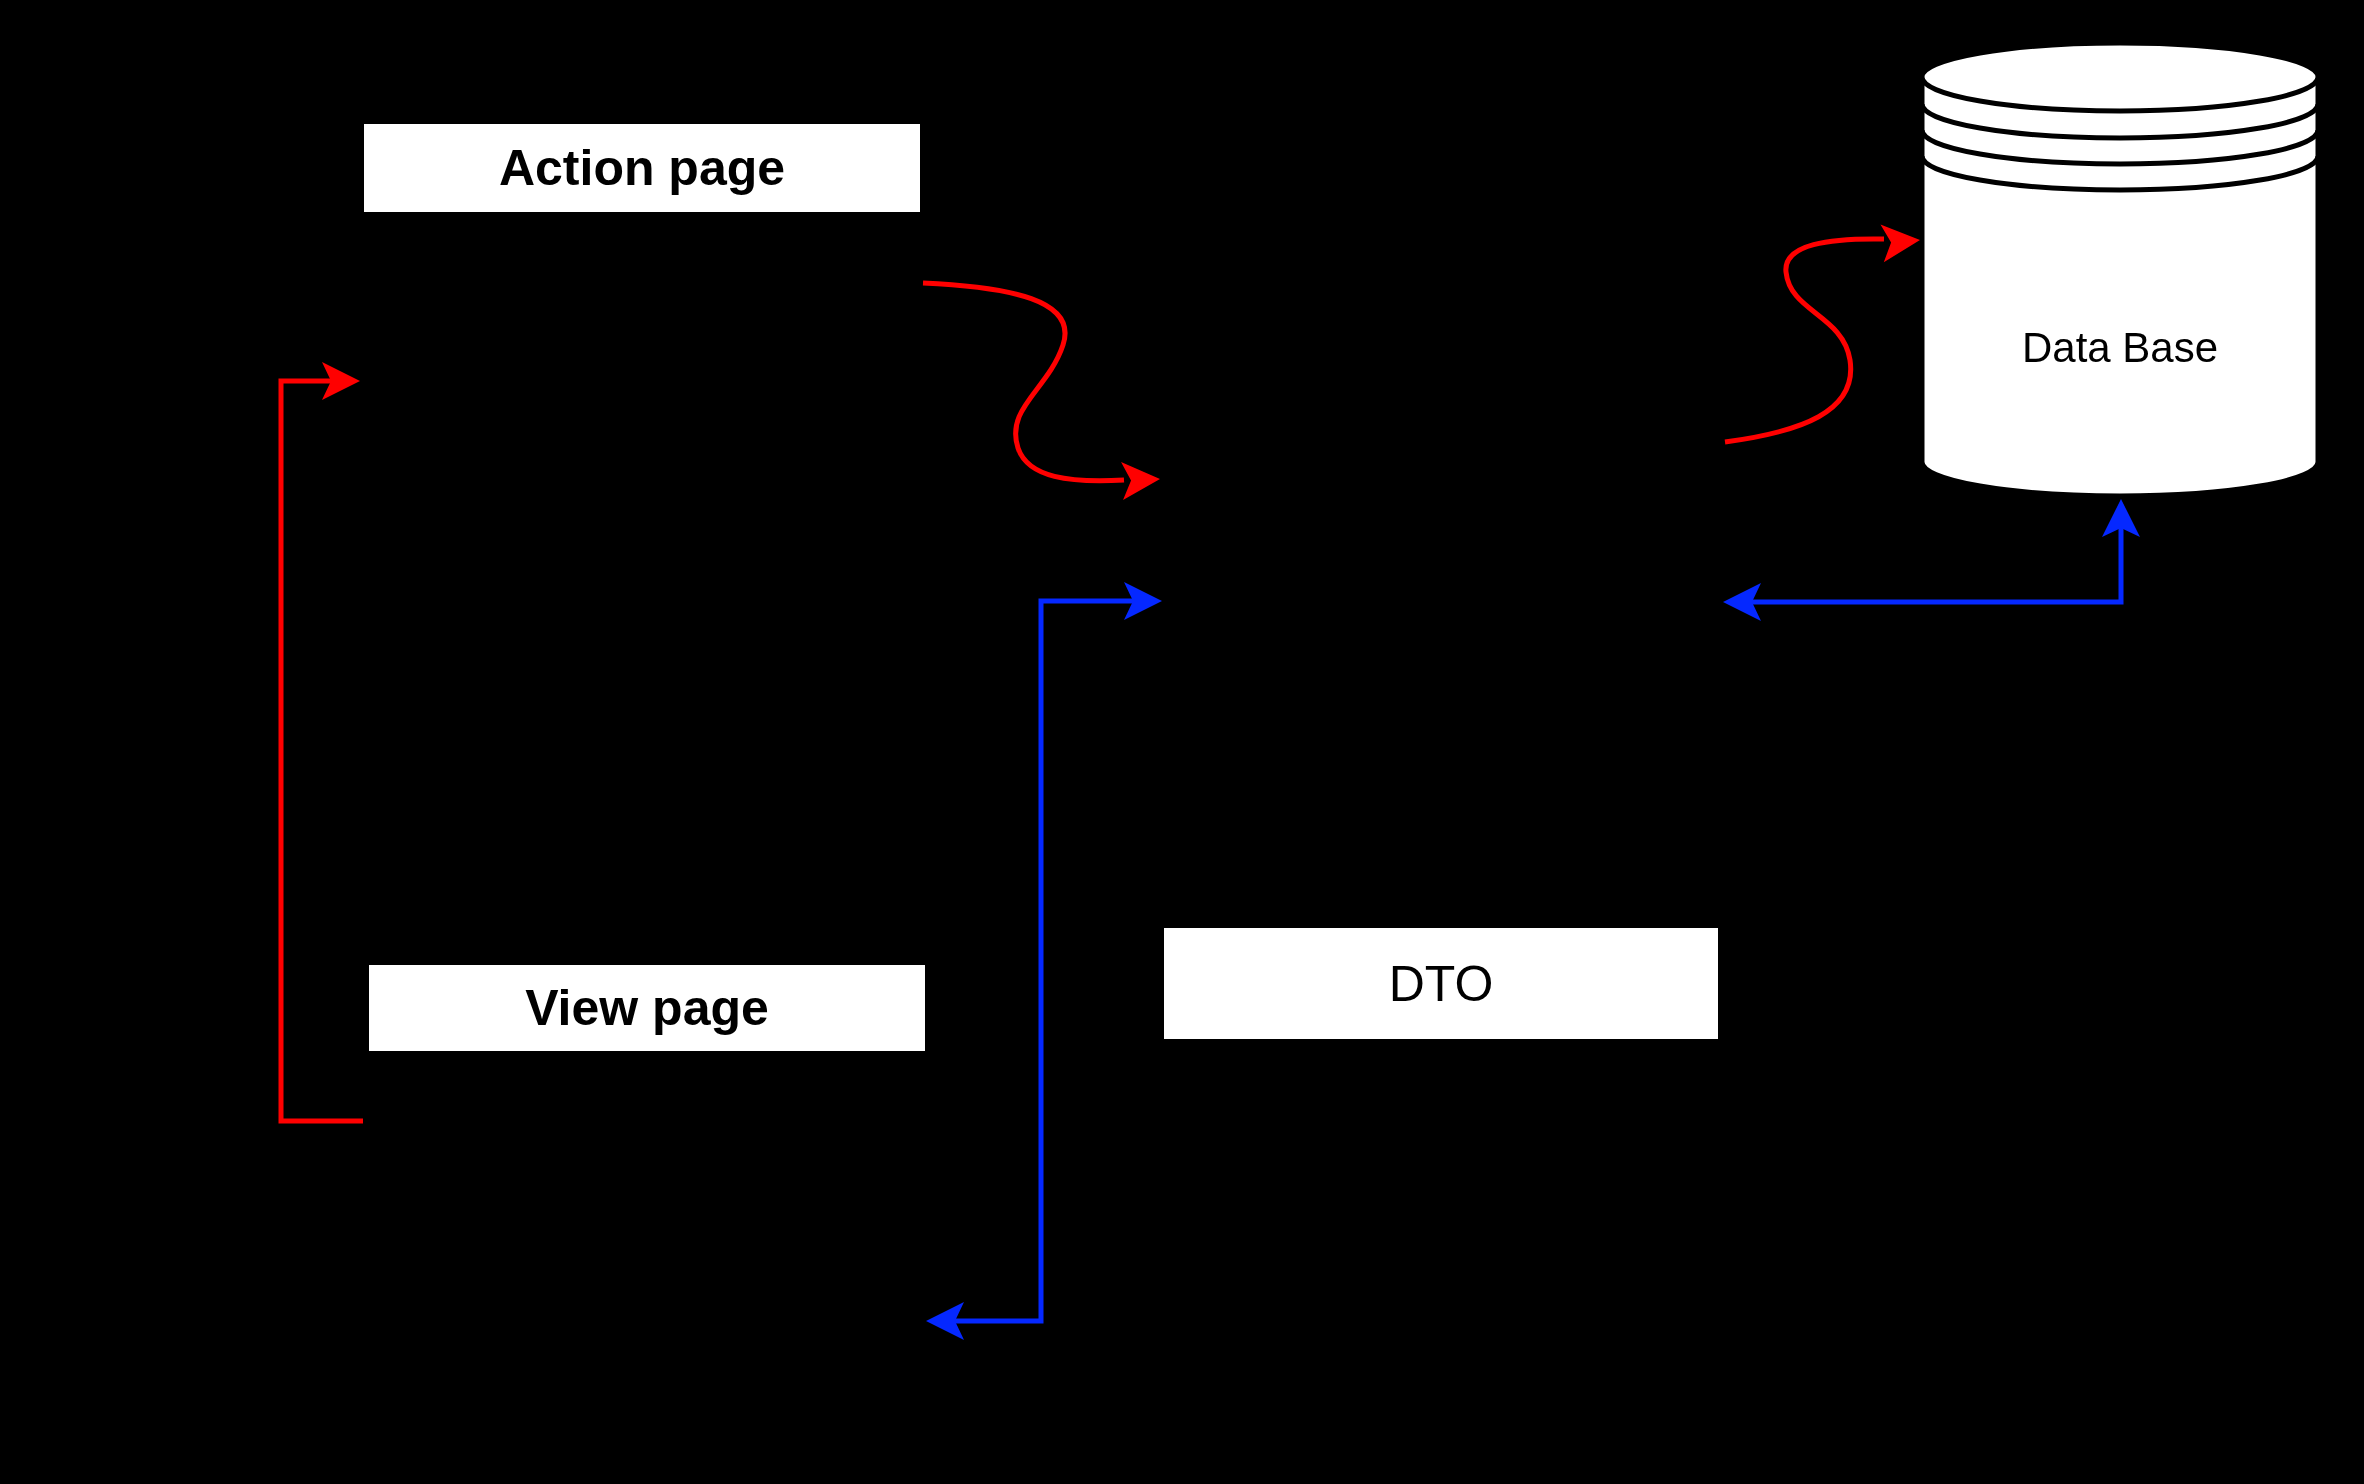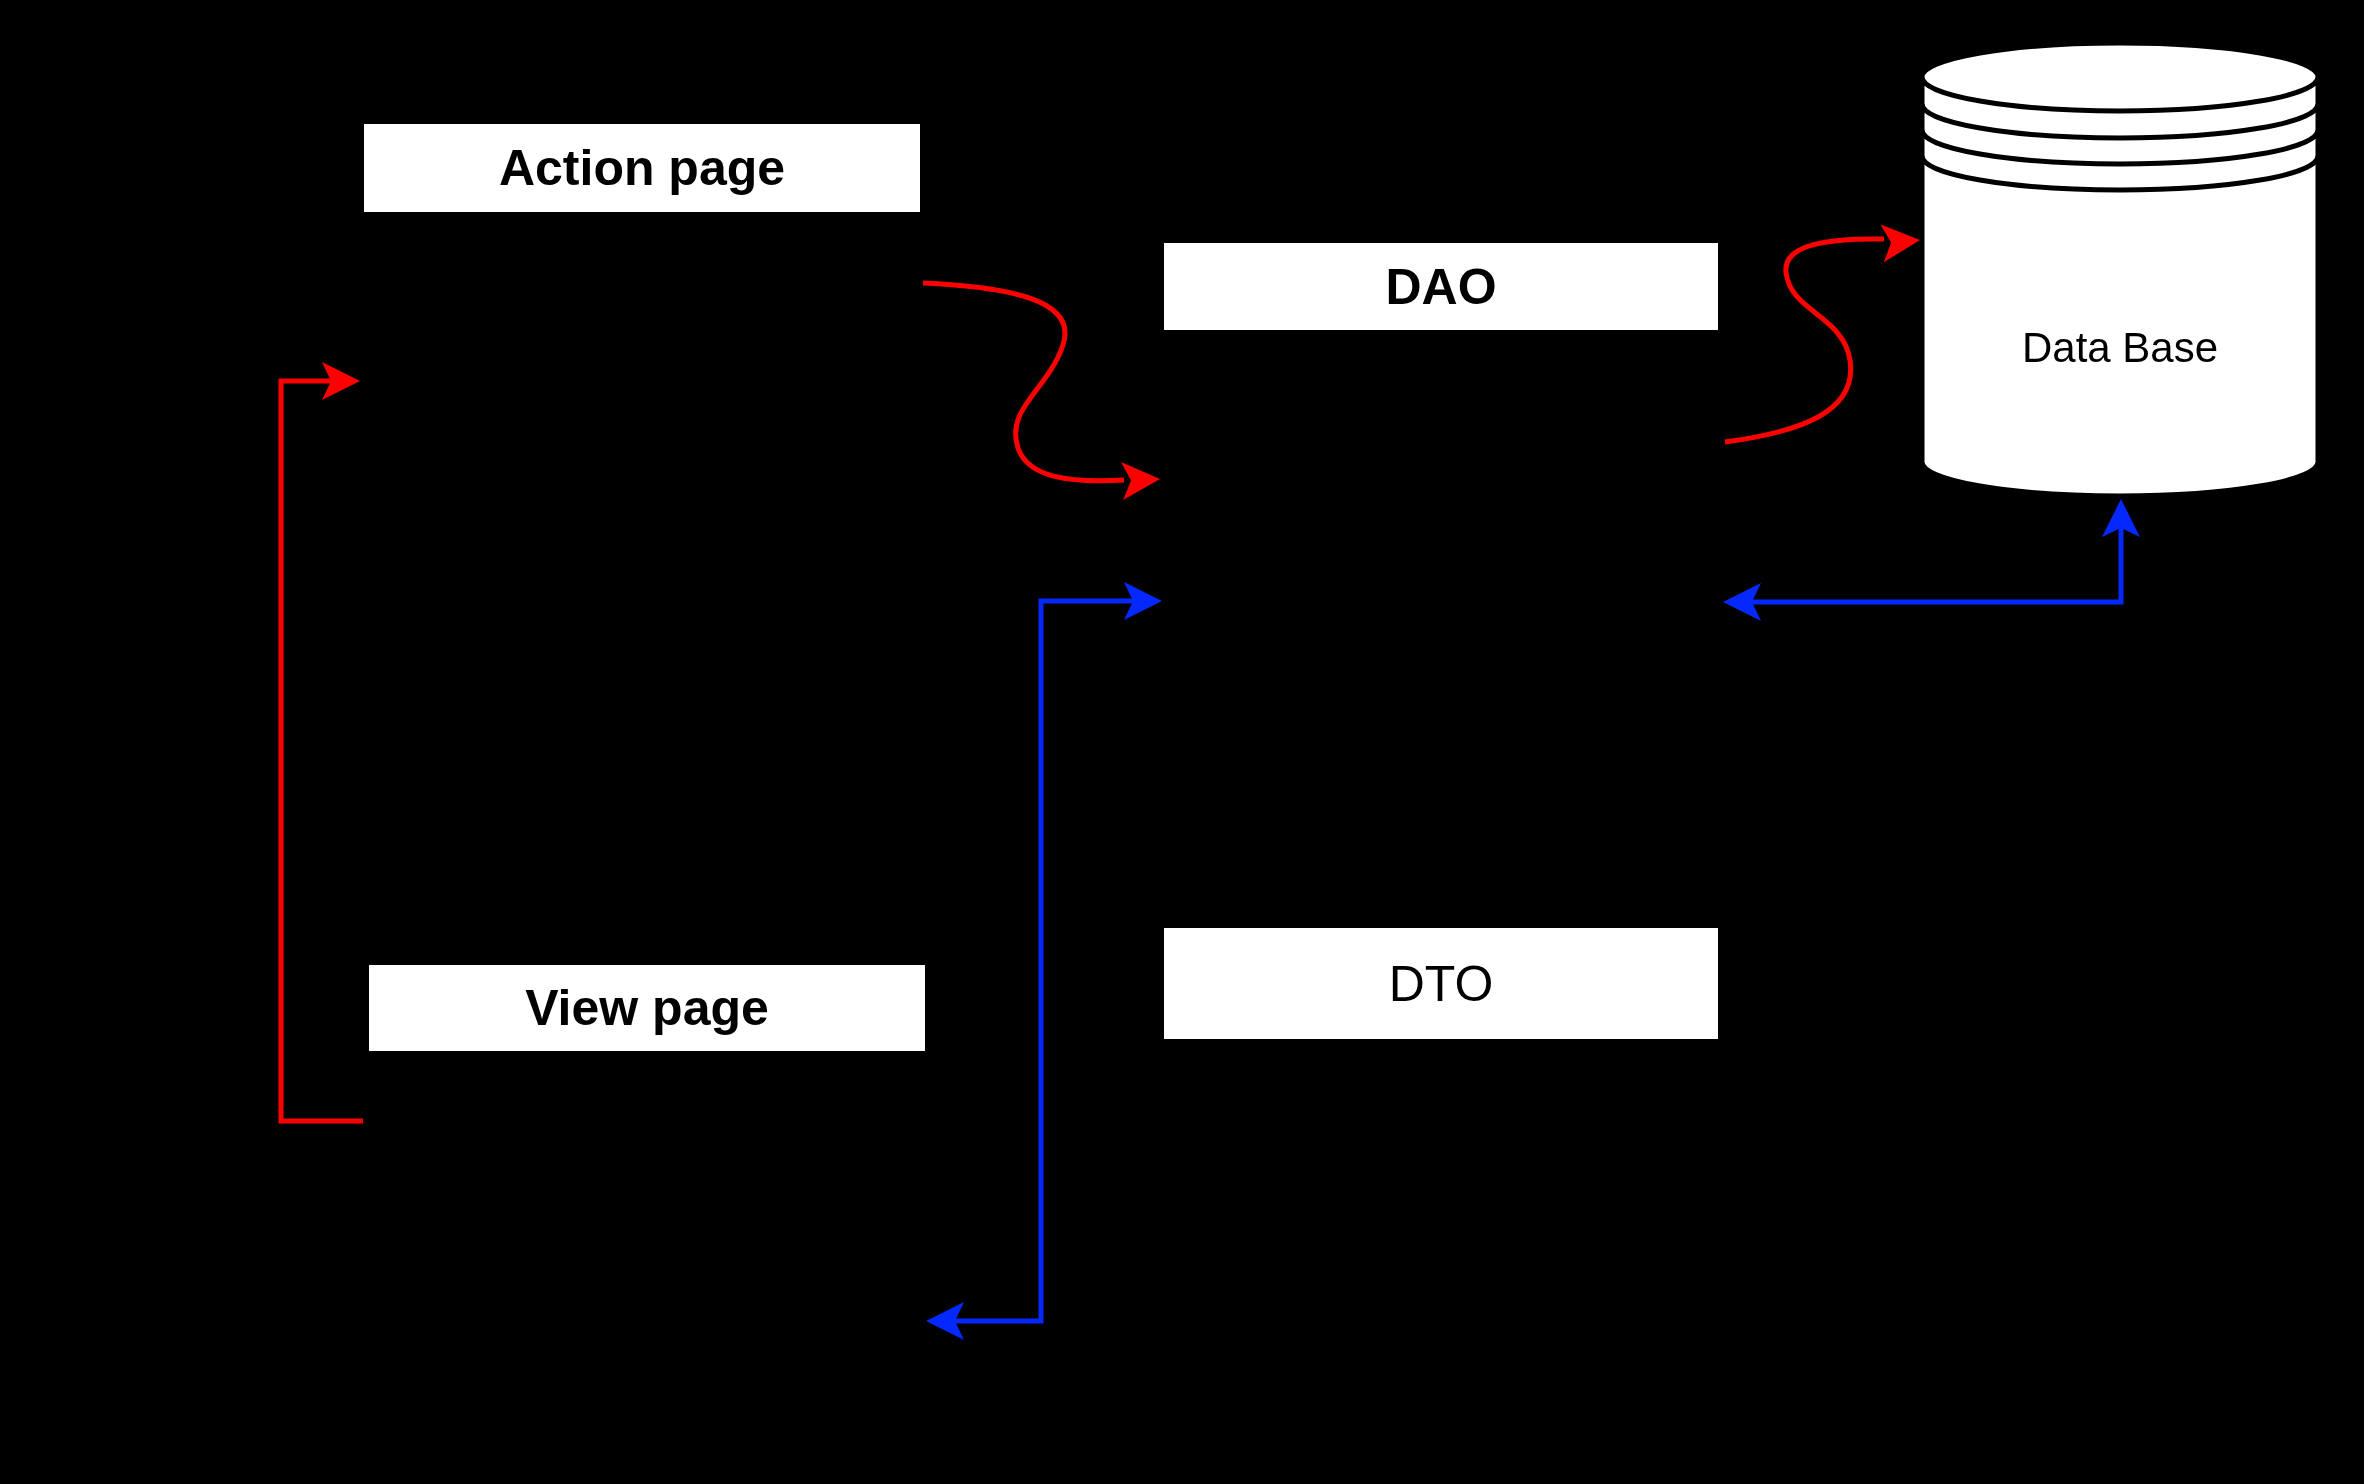--- a/index.html
+++ b/index.html
@@ -84,23 +84,20 @@
       <path class="blue-line" d="M 1138 601 L 1041 601 L 1041 1321 L 952 1321"></path>
       <path class="blue-head" transform="translate(1162,601)" d="M 0 0 L -38 -19 L -29 0 L -38 19 Z"></path>
       <path class="blue-head" transform="translate(926,1321) rotate(180)" d="M 0 0 L -38 -19 L -29 0 L -38 19 Z"></path>
     </g>
   </svg>
 
   <div class="node bold" style="left:364px;top:124px;width:556px;height:88px;">
     <span>Action page</span>
   </div>
 
-  <div class="node bold" style="left:1164px;top:243px;width:554px;height:87px;">
-    <span>DAO</span>
-  </div>
 
   <div class="node bold" style="left:369px;top:965px;width:556px;height:86px;">
     <span>View page</span>
   </div>
 
   <div class="node" style="left:1164px;top:928px;width:554px;height:111px;">
     <span>DTO</span>
   </div>
 
   <div class="db-label" style="left:1950px;top:302px;width:340px;height:56px;margin-top:18px;">Data Base</div>

